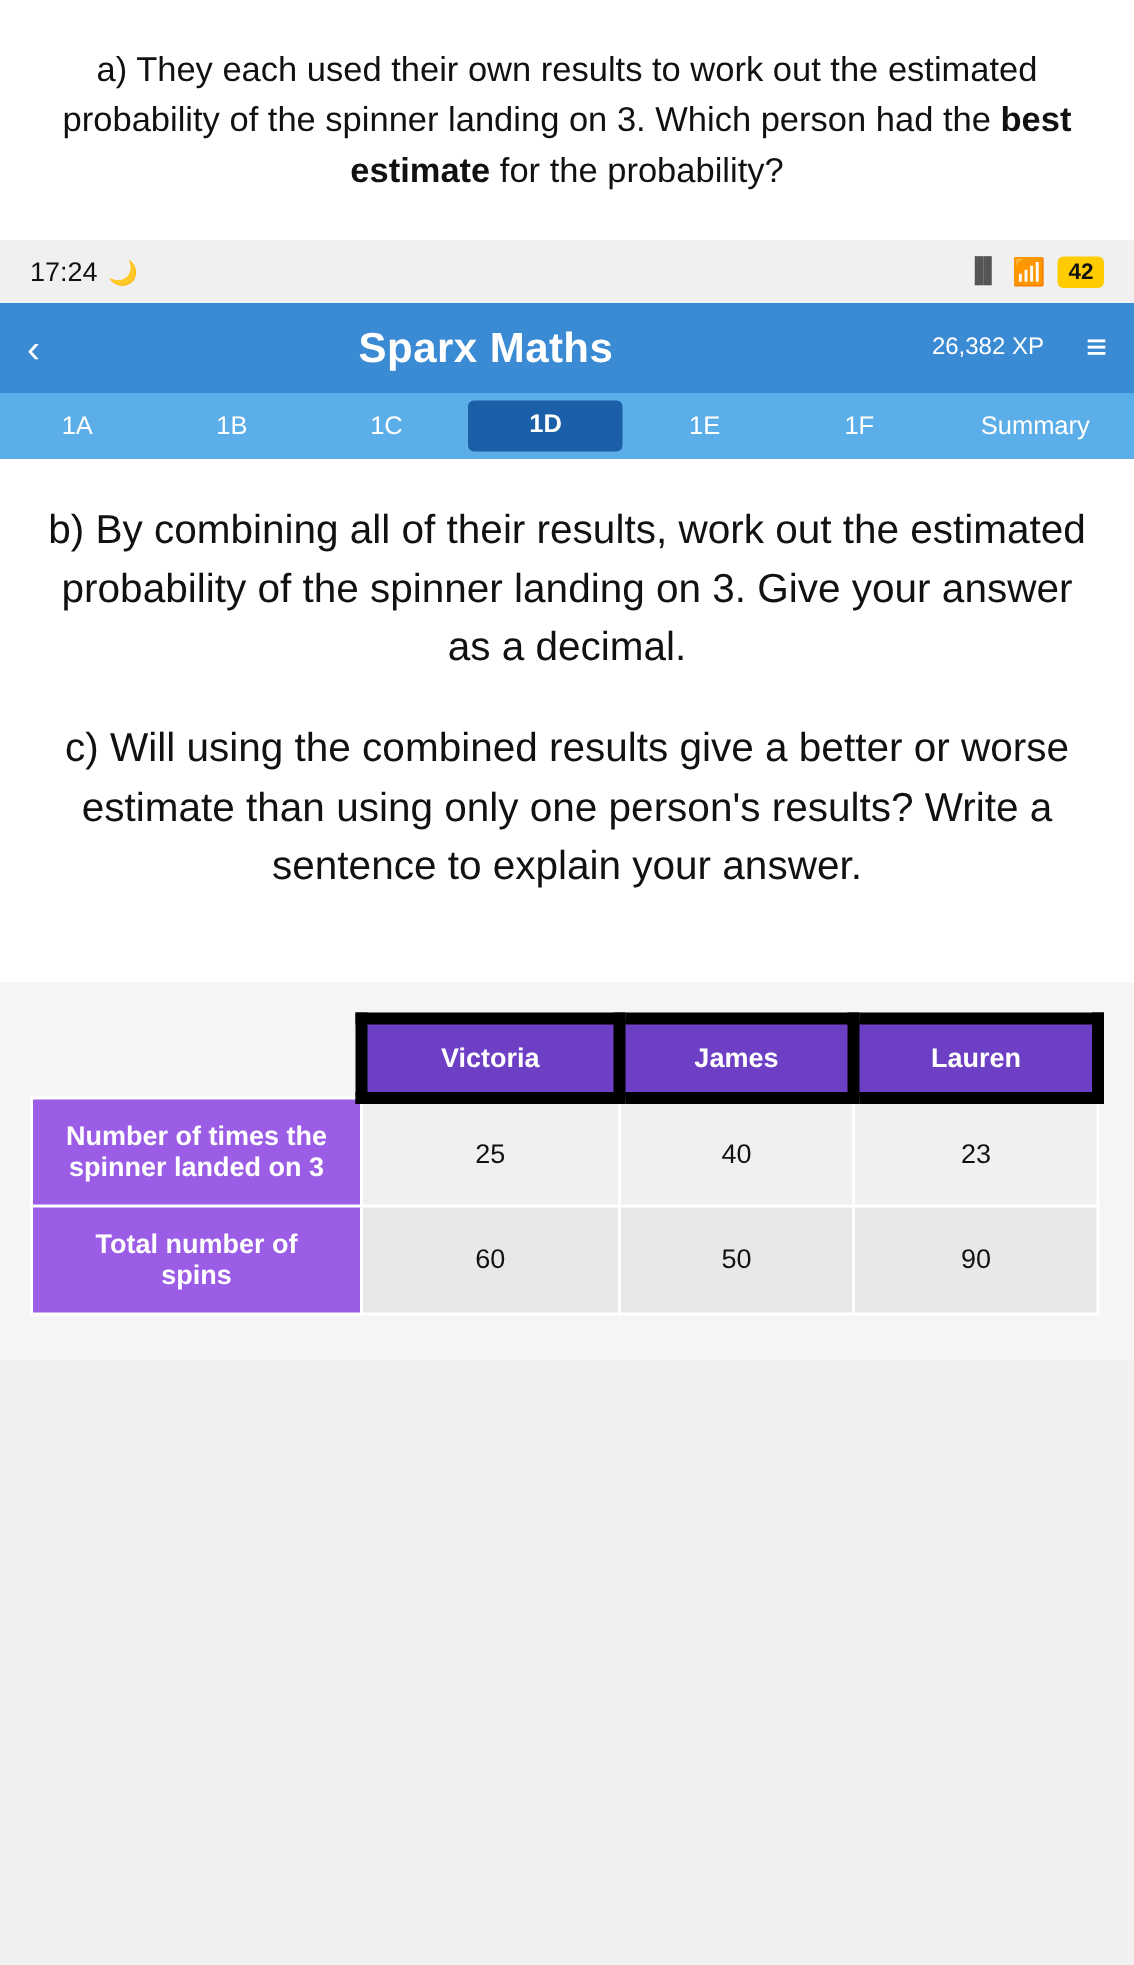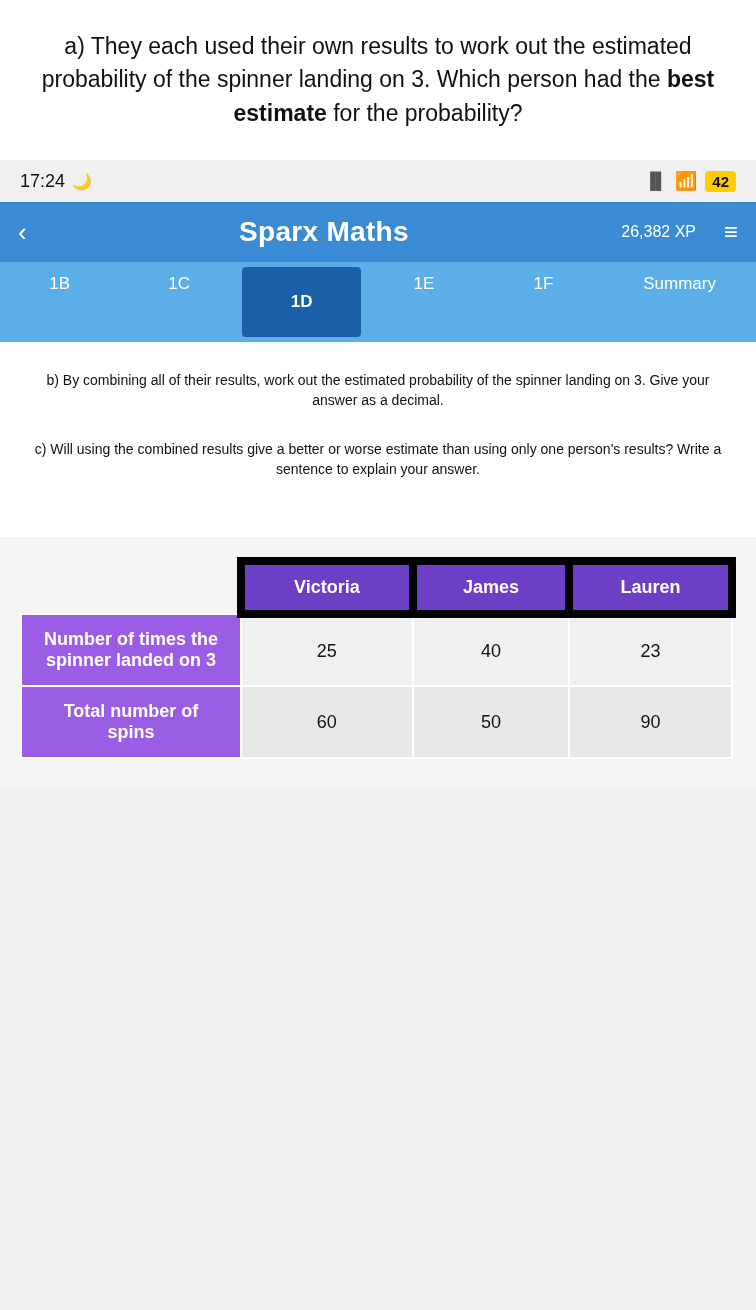--- a/index.html
+++ b/index.html
@@ -115,33 +115,33 @@
       color: #fff;
       font-size: 17px;
       font-weight: 500;
       cursor: pointer;
     }
 
     .tab-item.active {
       background: #1a5fa8;
       border-radius: 4px;
       margin: 5px 3px;
-      padding: 25px 4px;
+      padding: 6px 4px;
       font-weight: 700;
     }
 
     .tab-summary {
       flex: 1.3;
     }
 
     
     .main-content {
       background: #fff;
       padding: 28px 30px 28px 30px;
-      font-size: 14px;
+      font-size: 27px;
       line-height: 1.45;
       color: #111;
       text-align: center;
     }
 
     .question-b {
       margin-bottom: 28px;
     }
 
     .question-c {
@@ -223,20 +223,21 @@
 <div class="app-header">
   <span class="app-header-back">‹</span>
   <span class="app-header-title">Sparx Maths</span>
   <div class="app-header-right">
     <span class="xp-label">26,382 XP</span>
     <span class="hamburger-icon">≡</span>
   </div>
 </div>
 
 <div class="tabs-bar">
+  <div class="tab-item">1A</div>
   <div class="tab-item">1B</div>
   <div class="tab-item">1C</div>
   <div class="tab-item active">1D</div>
   <div class="tab-item">1E</div>
   <div class="tab-item">1F</div>
   <div class="tab-item tab-summary">Summary</div>
 </div>
 
 <div class="main-content">
   <p class="question-b">b) By combining all of their results, work out the estimated probability of the spinner landing on 3. Give your answer as a decimal.</p>

